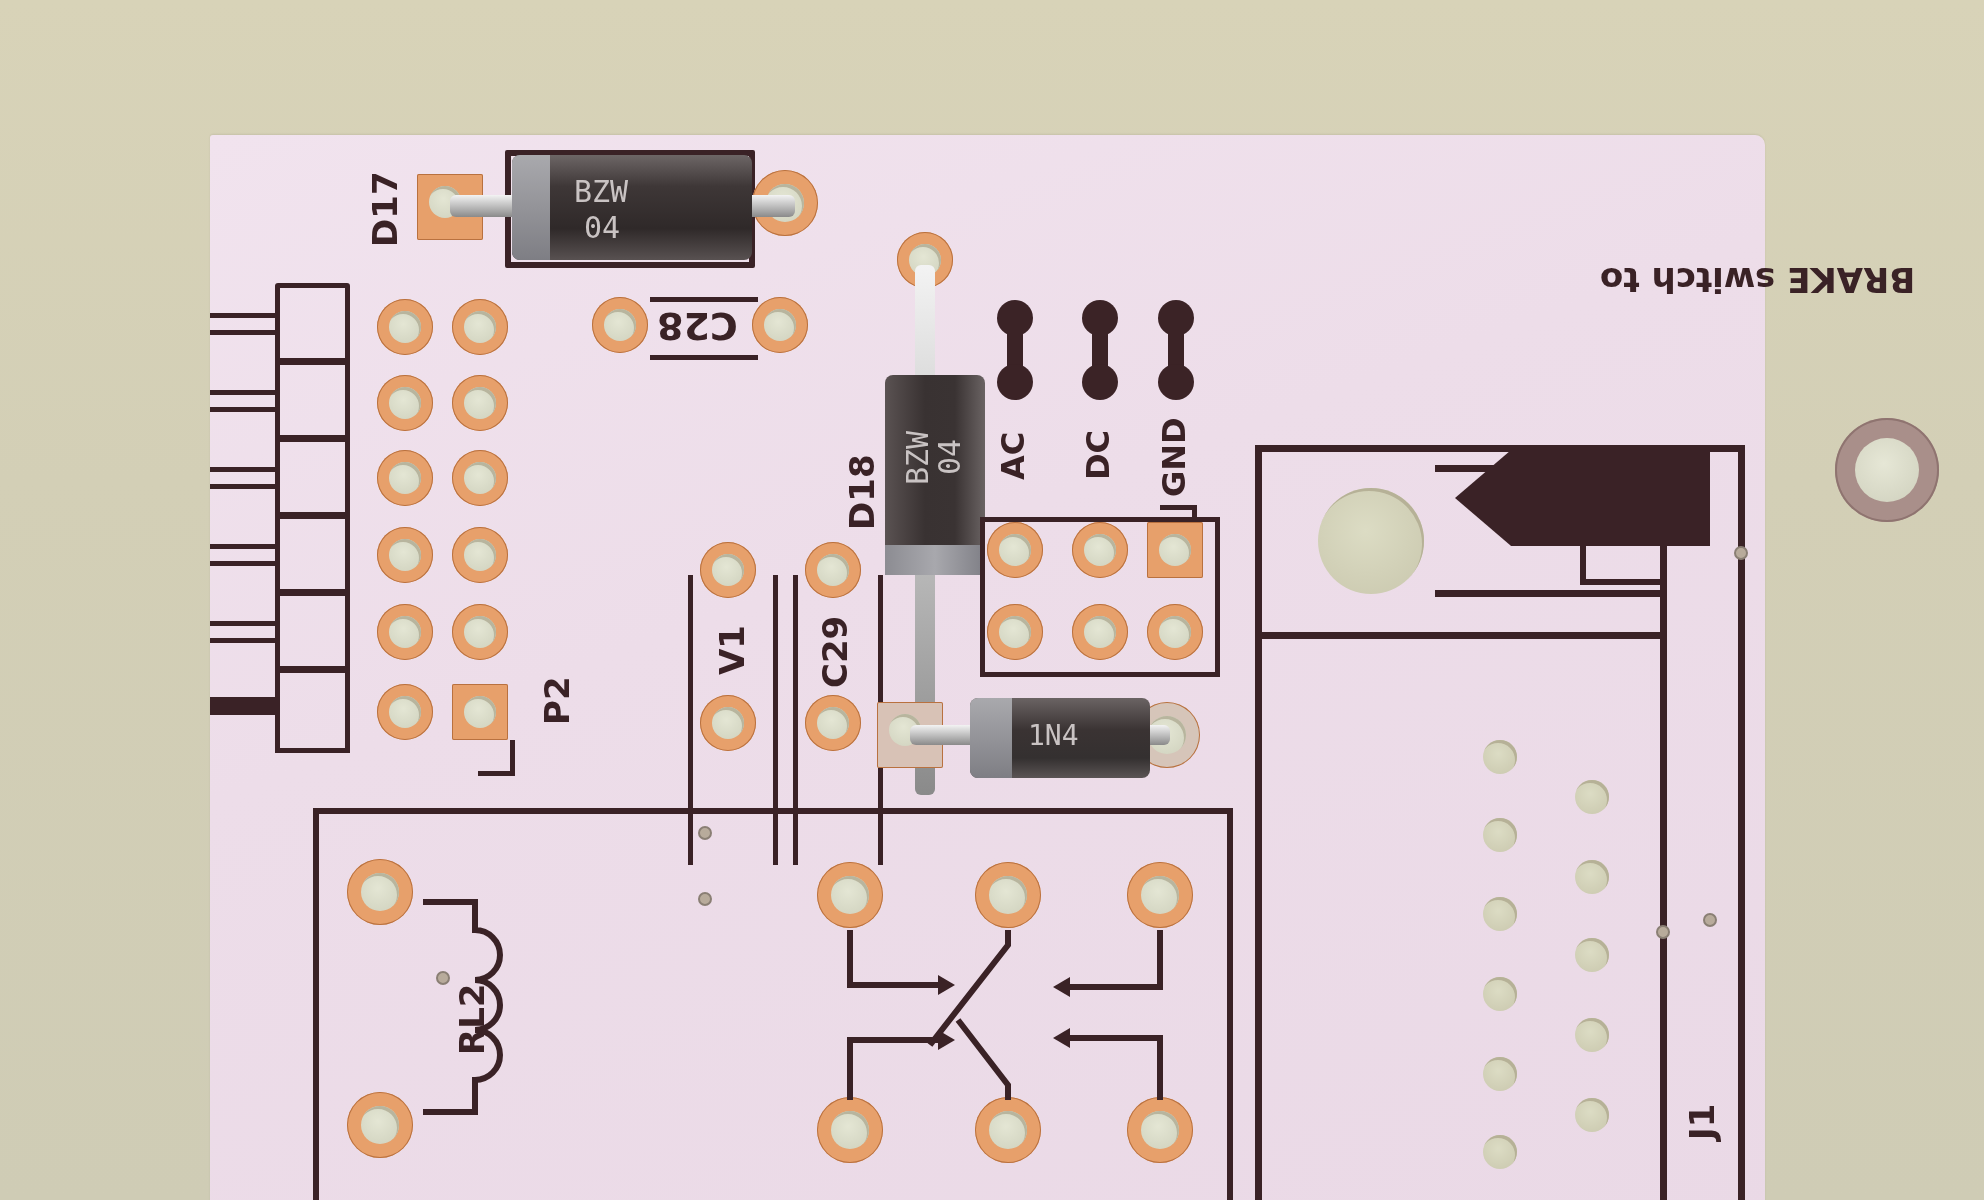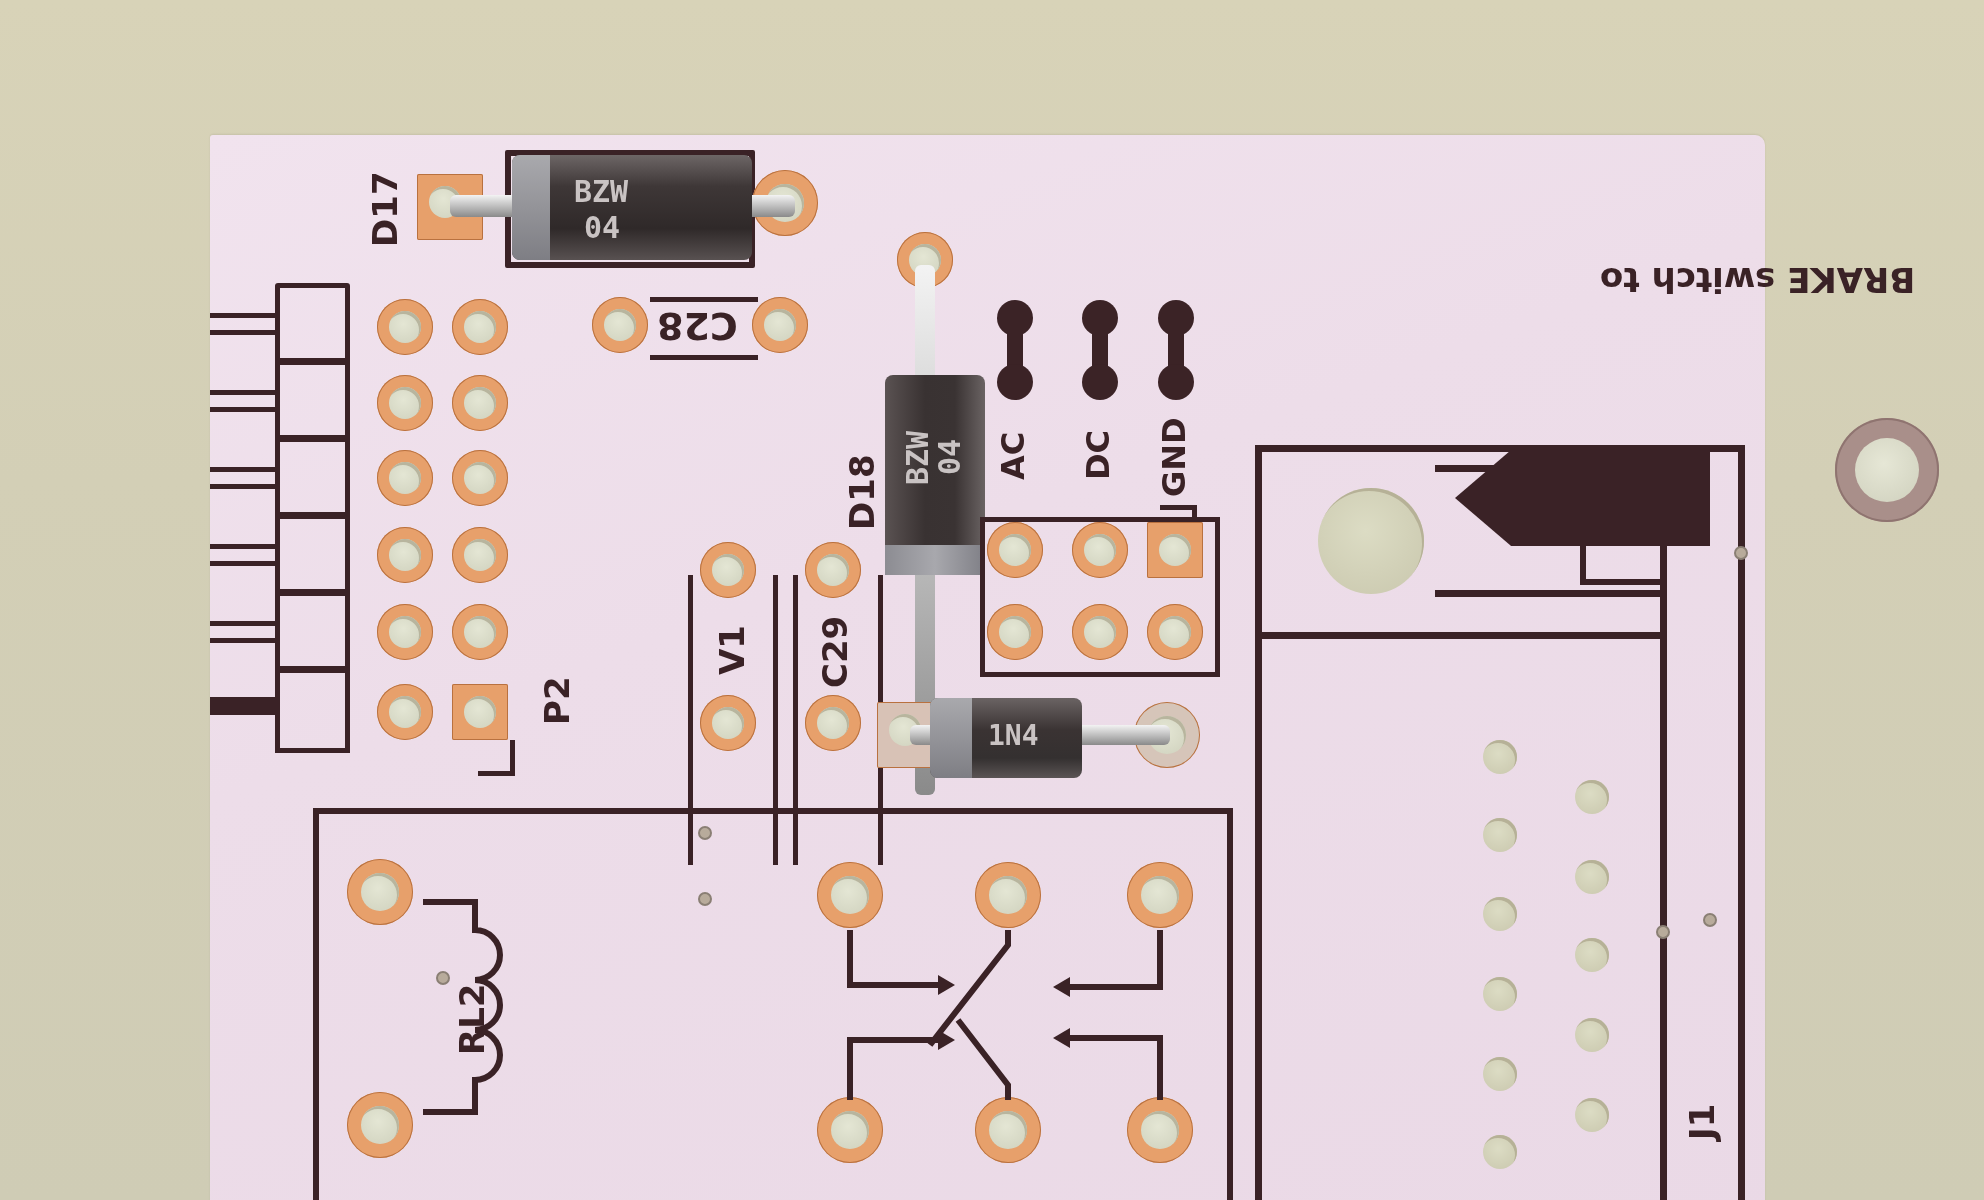--- a/index.html
+++ b/index.html
@@ -20,21 +20,21 @@
   .pad.big::after{left:14px;top:14px;width:38px;height:38px;}
   .hole{position:absolute;border-radius:50%;background:radial-gradient(circle at 45% 40%,#dcdcc4,#c9c7ad);
        box-shadow:inset -2px 3px 0 #b6b197;}
   .via{position:absolute;width:10px;height:10px;border-radius:50%;background:#b8ab9b;border:2px solid #8a7f74;}
   .dumb{position:absolute;width:36px;height:100px;}
   .dumb .a,.dumb .b{position:absolute;left:0;width:36px;height:36px;border-radius:50%;background:#3b2326;}
   .dumb .a{top:0}.dumb .b{bottom:0}
   .dumb .m{position:absolute;left:10px;top:18px;width:16px;height:64px;background:#3b2326;}
   .silk{position:absolute;color:#3a2226;font-weight:bold;white-space:nowrap;line-height:1;}
   .diode{position:absolute;background:linear-gradient(180deg,#6d6666 0%,#3e3737 30%,#2f2929 70%,#585151 100%);
-       border-radius:8px;font-weight:bold;}
+       border-radius:8px;}
   .diode .band{position:absolute;background:linear-gradient(180deg,#a9a9ad,#7e7e84);}
   .diode .mk{position:absolute;color:#c9c3c3;font-family:"DejaVu Sans Mono",monospace;font-size:30px;line-height:1;}
   .lead{position:absolute;background:linear-gradient(180deg,#f3f3f3,#b5b5b5 60%,#8a8a8a);border-radius:6px;}
   .mount{position:absolute;left:1625px;top:283px;width:104px;height:104px;border-radius:50%;
        background:#a98f8a;box-shadow:inset 0 0 0 2px #8f7470;}
   .mount::after{content:"";position:absolute;left:20px;top:20px;width:64px;height:64px;border-radius:50%;
        background:radial-gradient(circle at 45% 40%,#e6e7d6,#cfd0bd);}
   .arrow{position:absolute;left:1245px;top:315px;width:255px;height:96px;background:#3a2226;
        clip-path:polygon(22% 0,100% 0,100% 100%,22% 100%,0 50%);}
 </style>
@@ -154,21 +154,21 @@
     <div class="pad sq" style="left:965px;top:415px"></div>
     <div class="pad" style="left:805px;top:497px"></div>
     <div class="pad" style="left:890px;top:497px"></div>
     <div class="pad" style="left:965px;top:497px"></div>
   </div>
 
   <div>
     <div class="pad sq" style="left:700px;top:600px;width:66px;height:66px;margin-left:-33px;margin-top:-33px;background:#d8c2b6;"></div>
     <div class="pad big" style="left:957px;top:600px;background:#d6c5b9;"></div>
     <div class="lead" style="left:700px;top:590px;width:260px;height:20px;"></div>
-    <div class="diode" style="left:720px;top:563px;width:152px;height:80px;background:linear-gradient(180deg,#6a6363,#3a3333 40%,#343030 75%,#5a5454);">
+    <div class="diode" style="left:760px;top:563px;width:180px;height:80px;background:linear-gradient(180deg,#6a6363,#3a3333 40%,#343030 75%,#5a5454);">
       <div class="band" style="left:0;top:0;width:42px;height:80px;border-radius:8px 0 0 8px;"></div>
       <div class="mk" style="left:58px;top:24px;font-size:28px;">1N4</div>
     </div>
   </div>
 
   <div class="silk" style="left:1390px;top:128px;font-size:34px;transform:rotate(180deg);transform-origin:center;">BRAKE switch to</div>
   <div class="arrow"></div>
 
   <div class="mount"></div>
 

